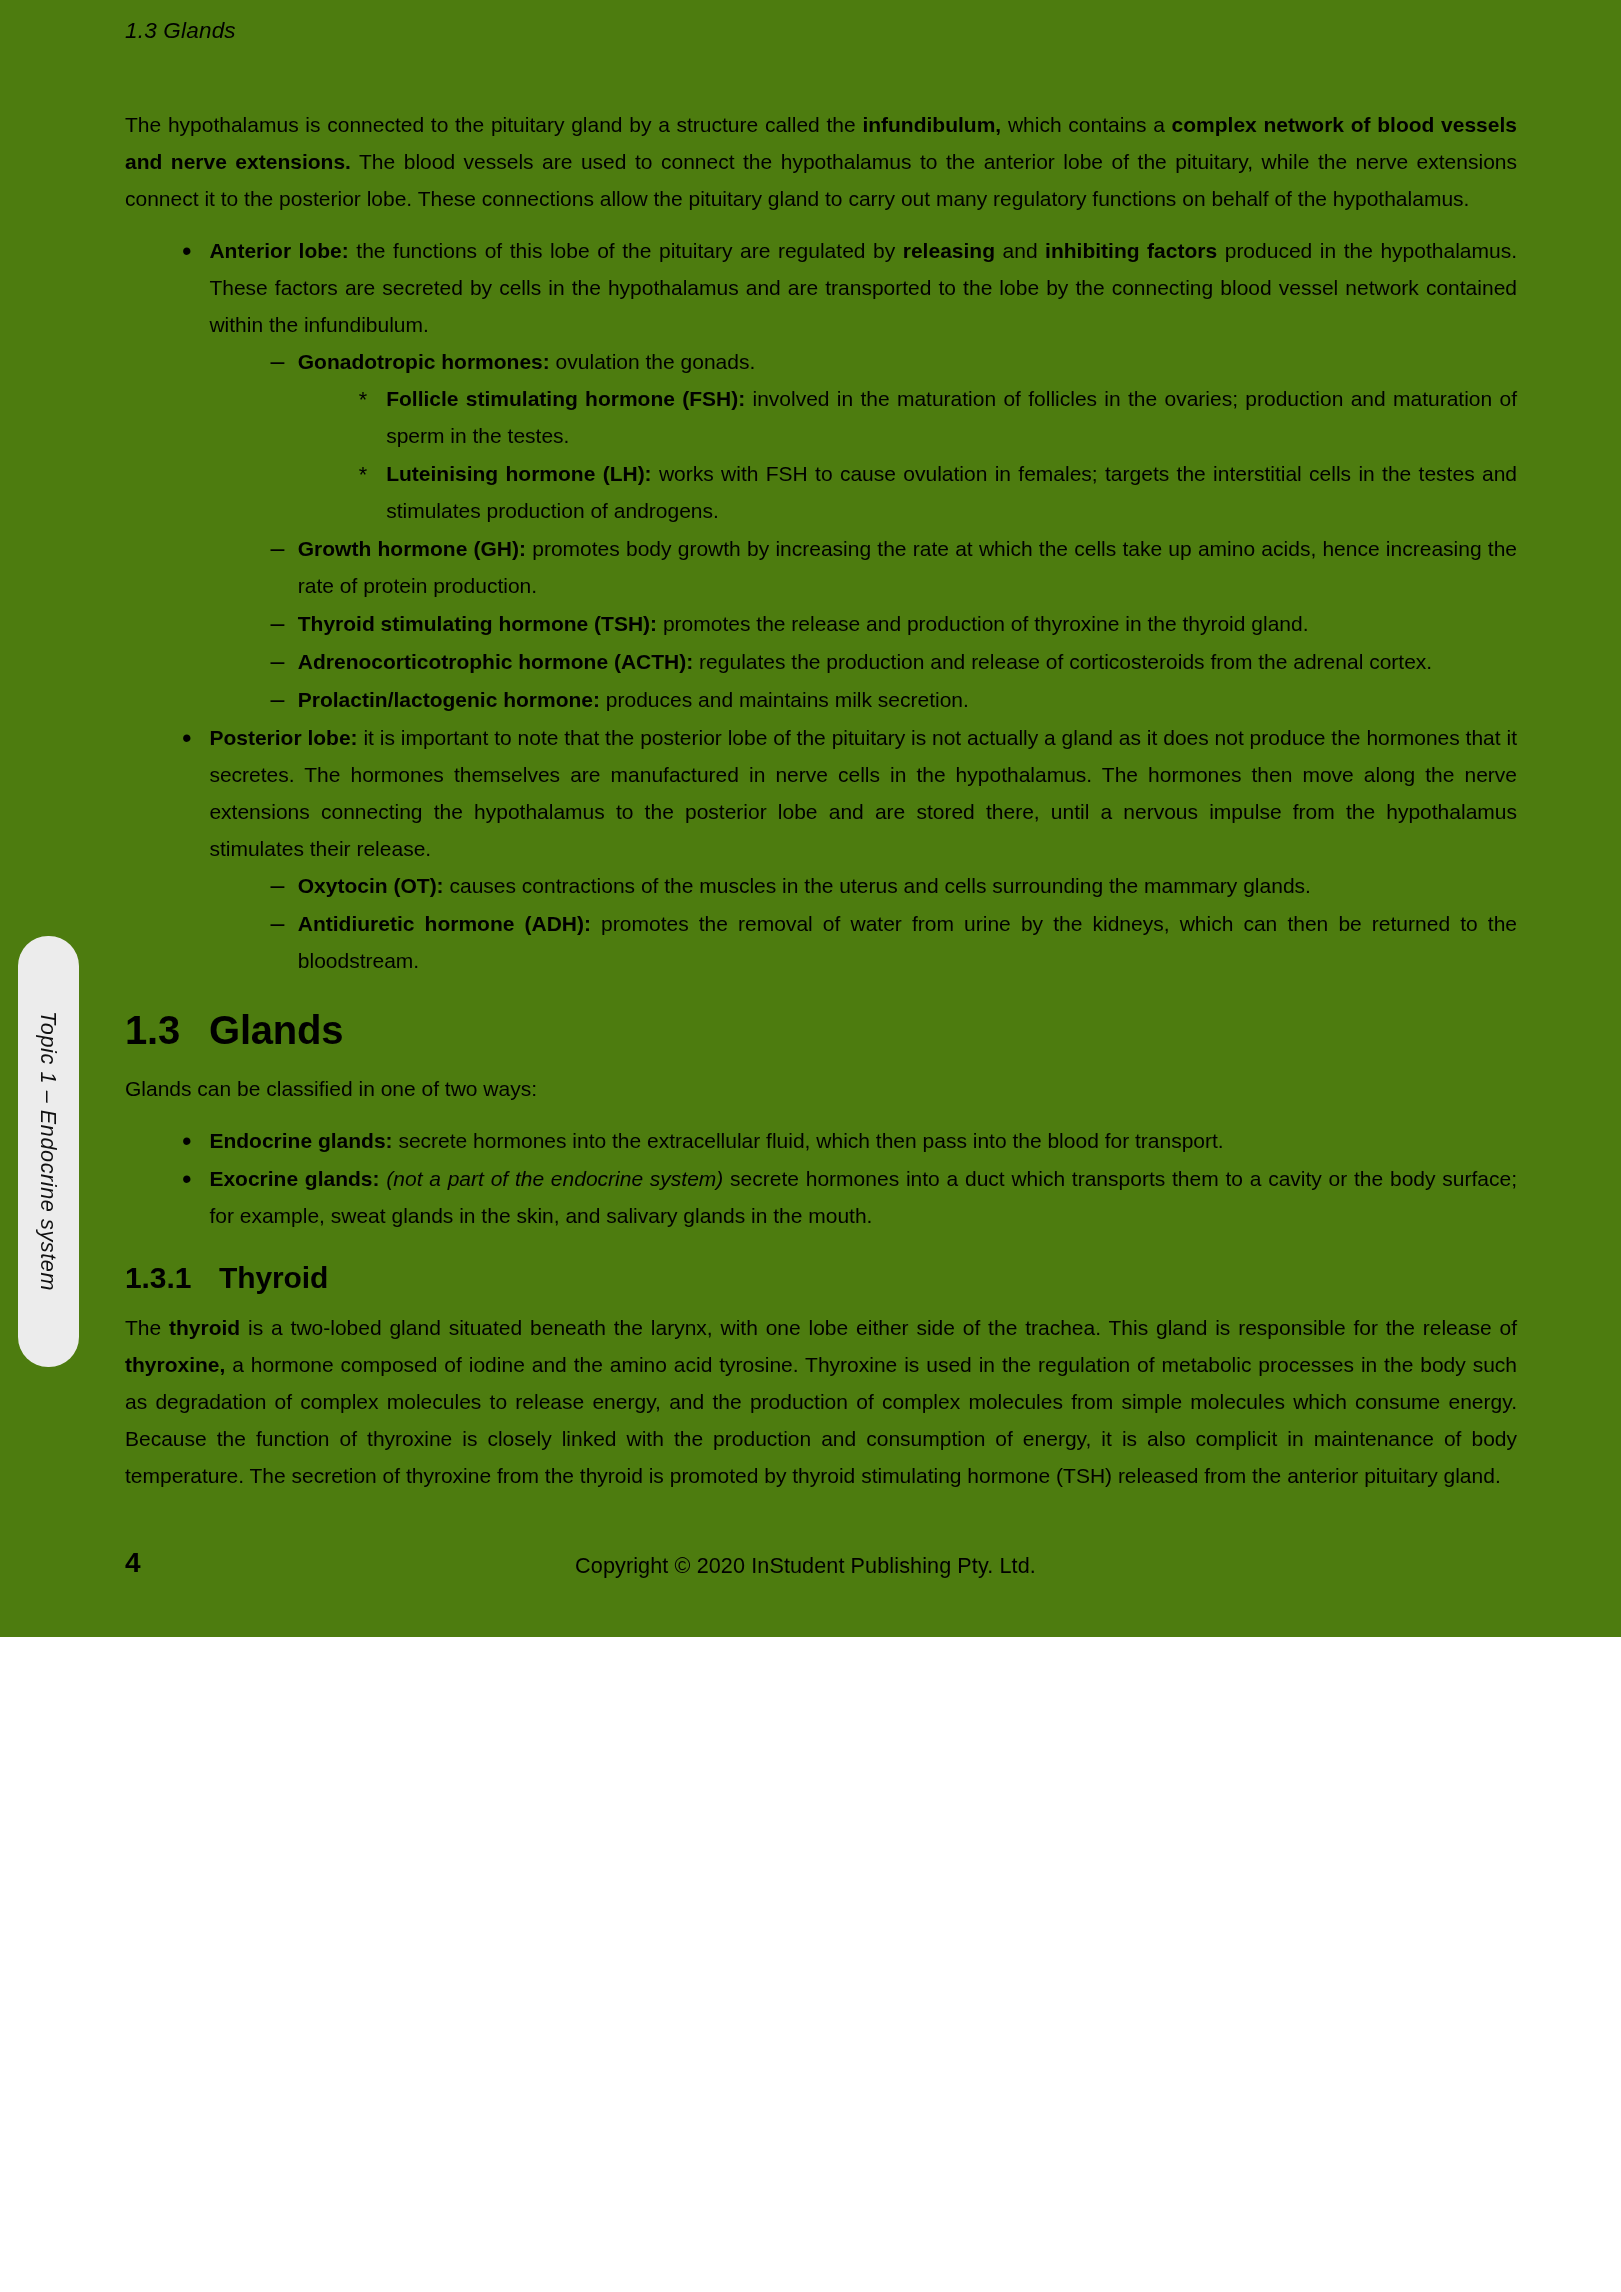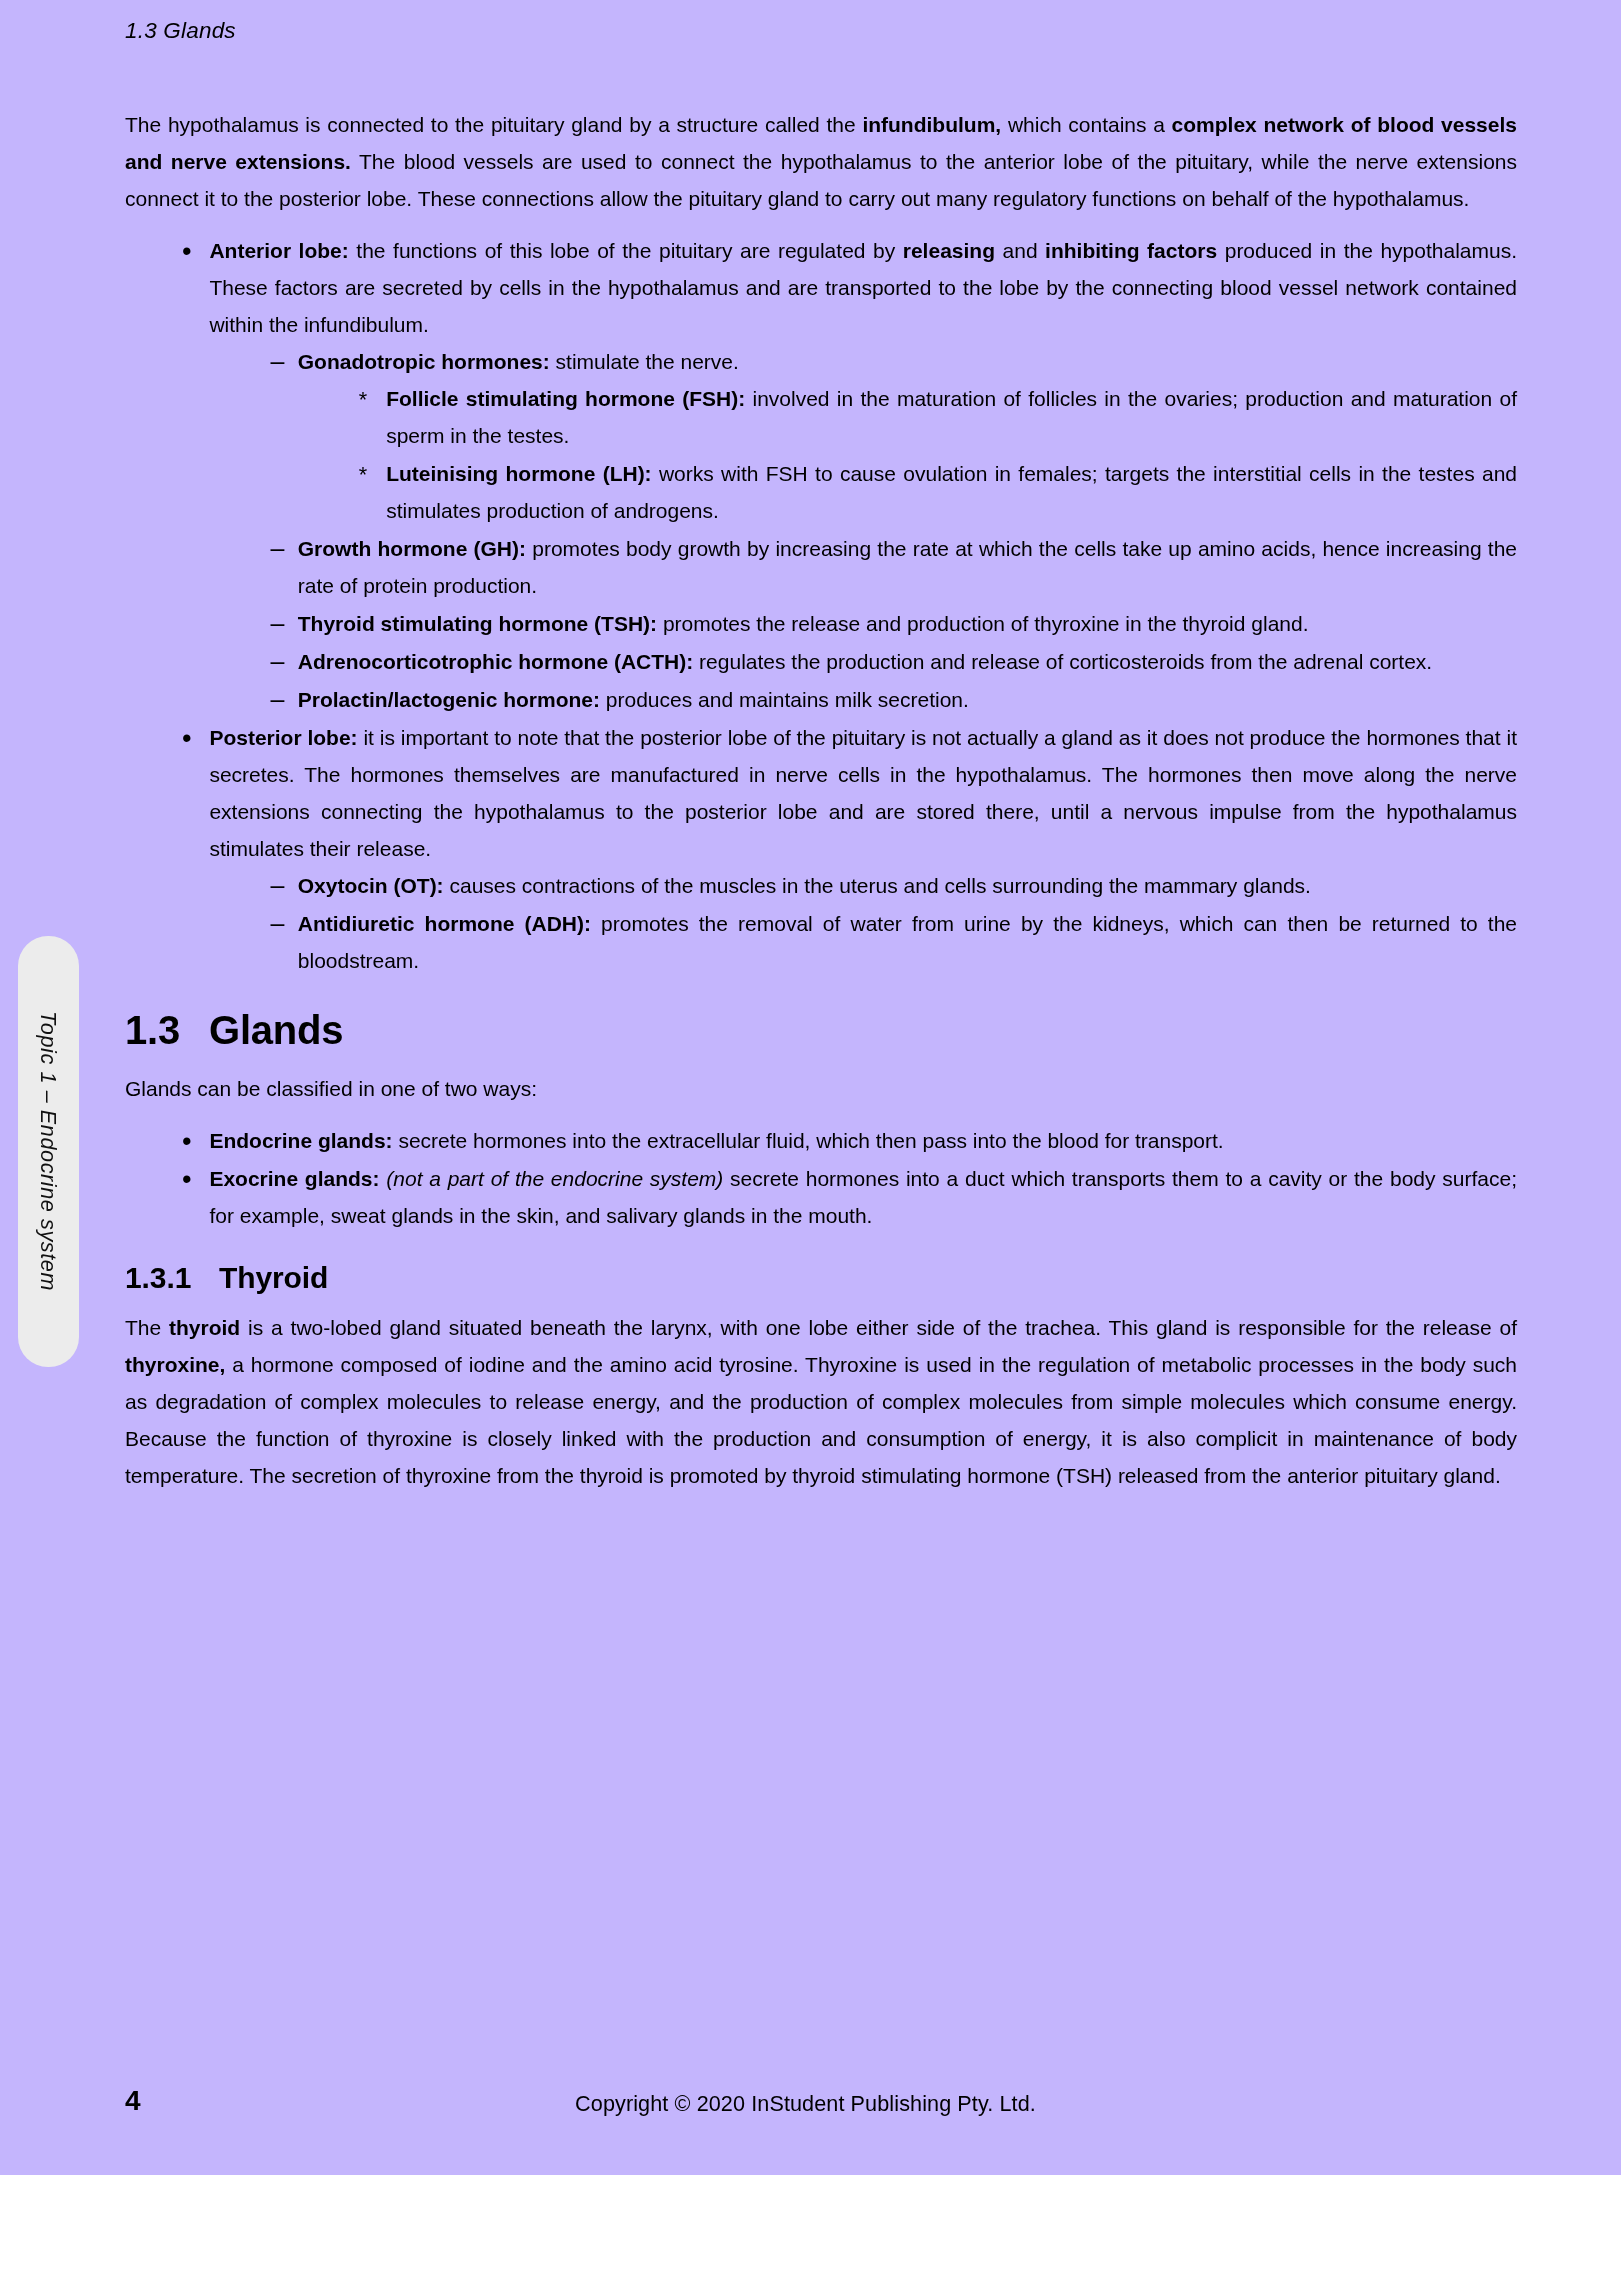--- a/index.html
+++ b/index.html
@@ -3,22 +3,22 @@
 <meta charset="utf-8">
 <style>
   html, body {
     margin: 0;
     padding: 0;
     background: #ffffff;
   }
   .page {
     position: relative;
     width: 1621px;
-    height: 2175px;
-    background: #c4b5fd;
+    height: 1637px;
+    background: #4d7c0f;
     font-family: "Liberation Sans", sans-serif;
     color: #000000;
     overflow: hidden;
     box-sizing: border-box;
   }
 
   
   .running-header {
     position: absolute;
     top: 17.6px;
@@ -169,21 +169,21 @@
     <ul class="lvl1">
 
       <li>
         <span class="marker dot">•</span>
         <div class="txt"><b>Anterior lobe:</b><span> the functions of this lobe of the pituitary are regulated by </span><b>releasing</b><span> and </span><b>inhibiting factors</b><span> produced in the hypothalamus. These factors are secreted by cells in the hypothalamus and are transported to the lobe by the connecting blood vessel network contained within the infundibulum.</span></div>
 
         <ul class="lvl2">
 
           <li>
             <span class="marker dash">–</span>
-            <div class="txt"><b>Gonadotropic hormones:</b><span> stimulate the nerve.</span></div>
+            <div class="txt"><b>Gonadotropic hormones:</b><span> ovulation the gonads.</span></div>
 
             <ul class="lvl3">
               <li>
                 <span class="marker star">*</span>
                 <div class="txt"><b>Follicle stimulating hormone (FSH):</b><span> involved in the maturation of follicles in the ovaries; production and maturation of sperm in the testes.</span></div>
               </li>
               <li>
                 <span class="marker star">*</span>
                 <div class="txt"><b>Luteinising hormone (LH):</b><span> works with FSH to cause ovulation in females; targets the interstitial cells in the testes and stimulates production of androgens.</span></div>
               </li>

